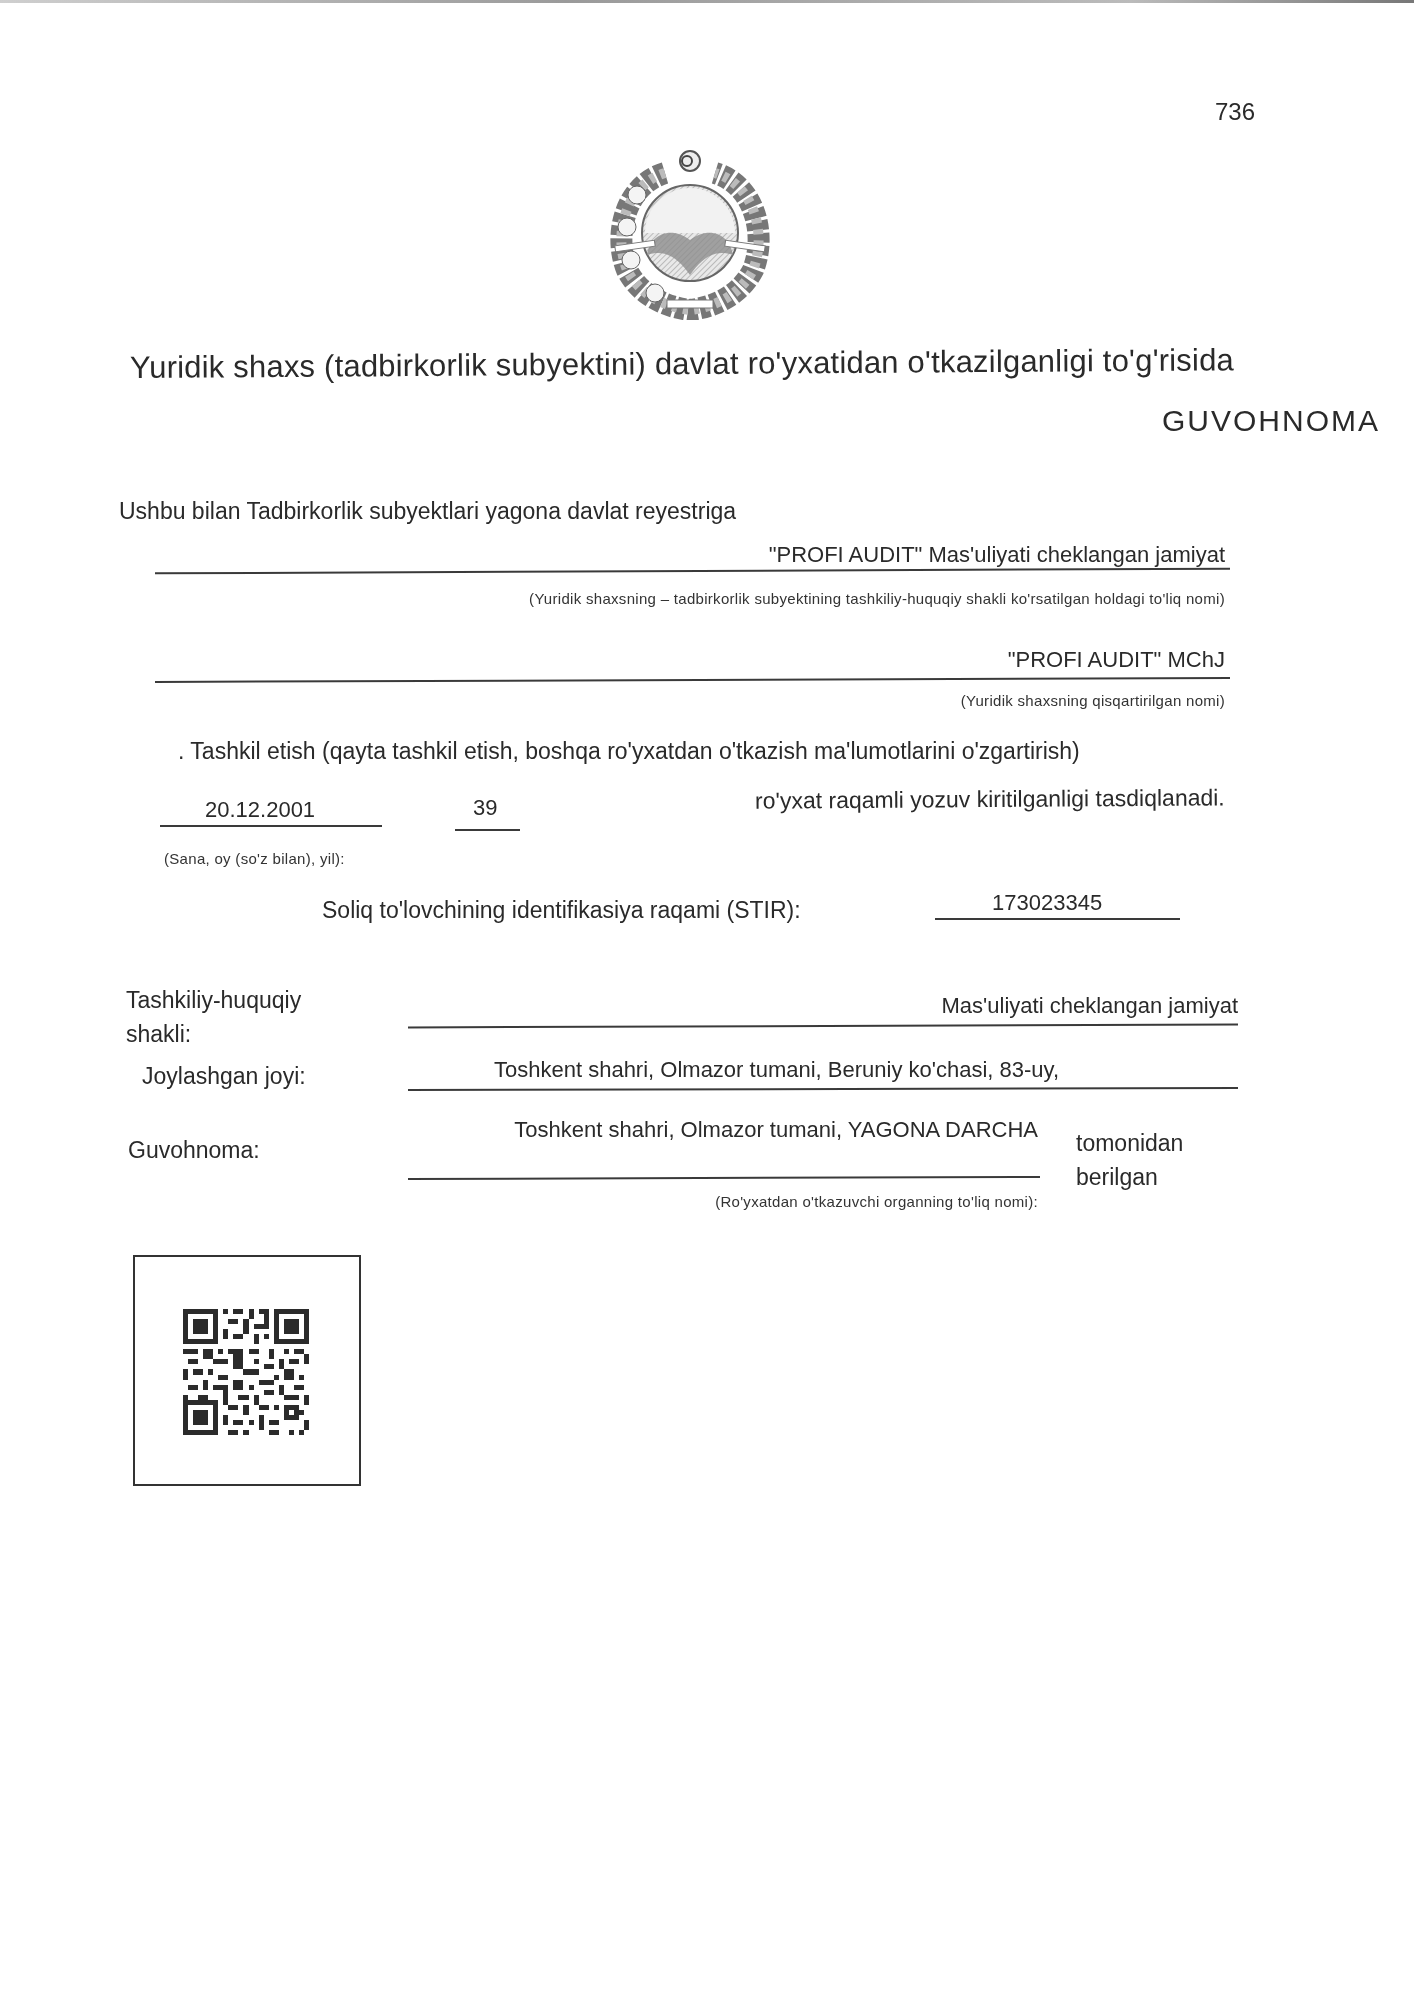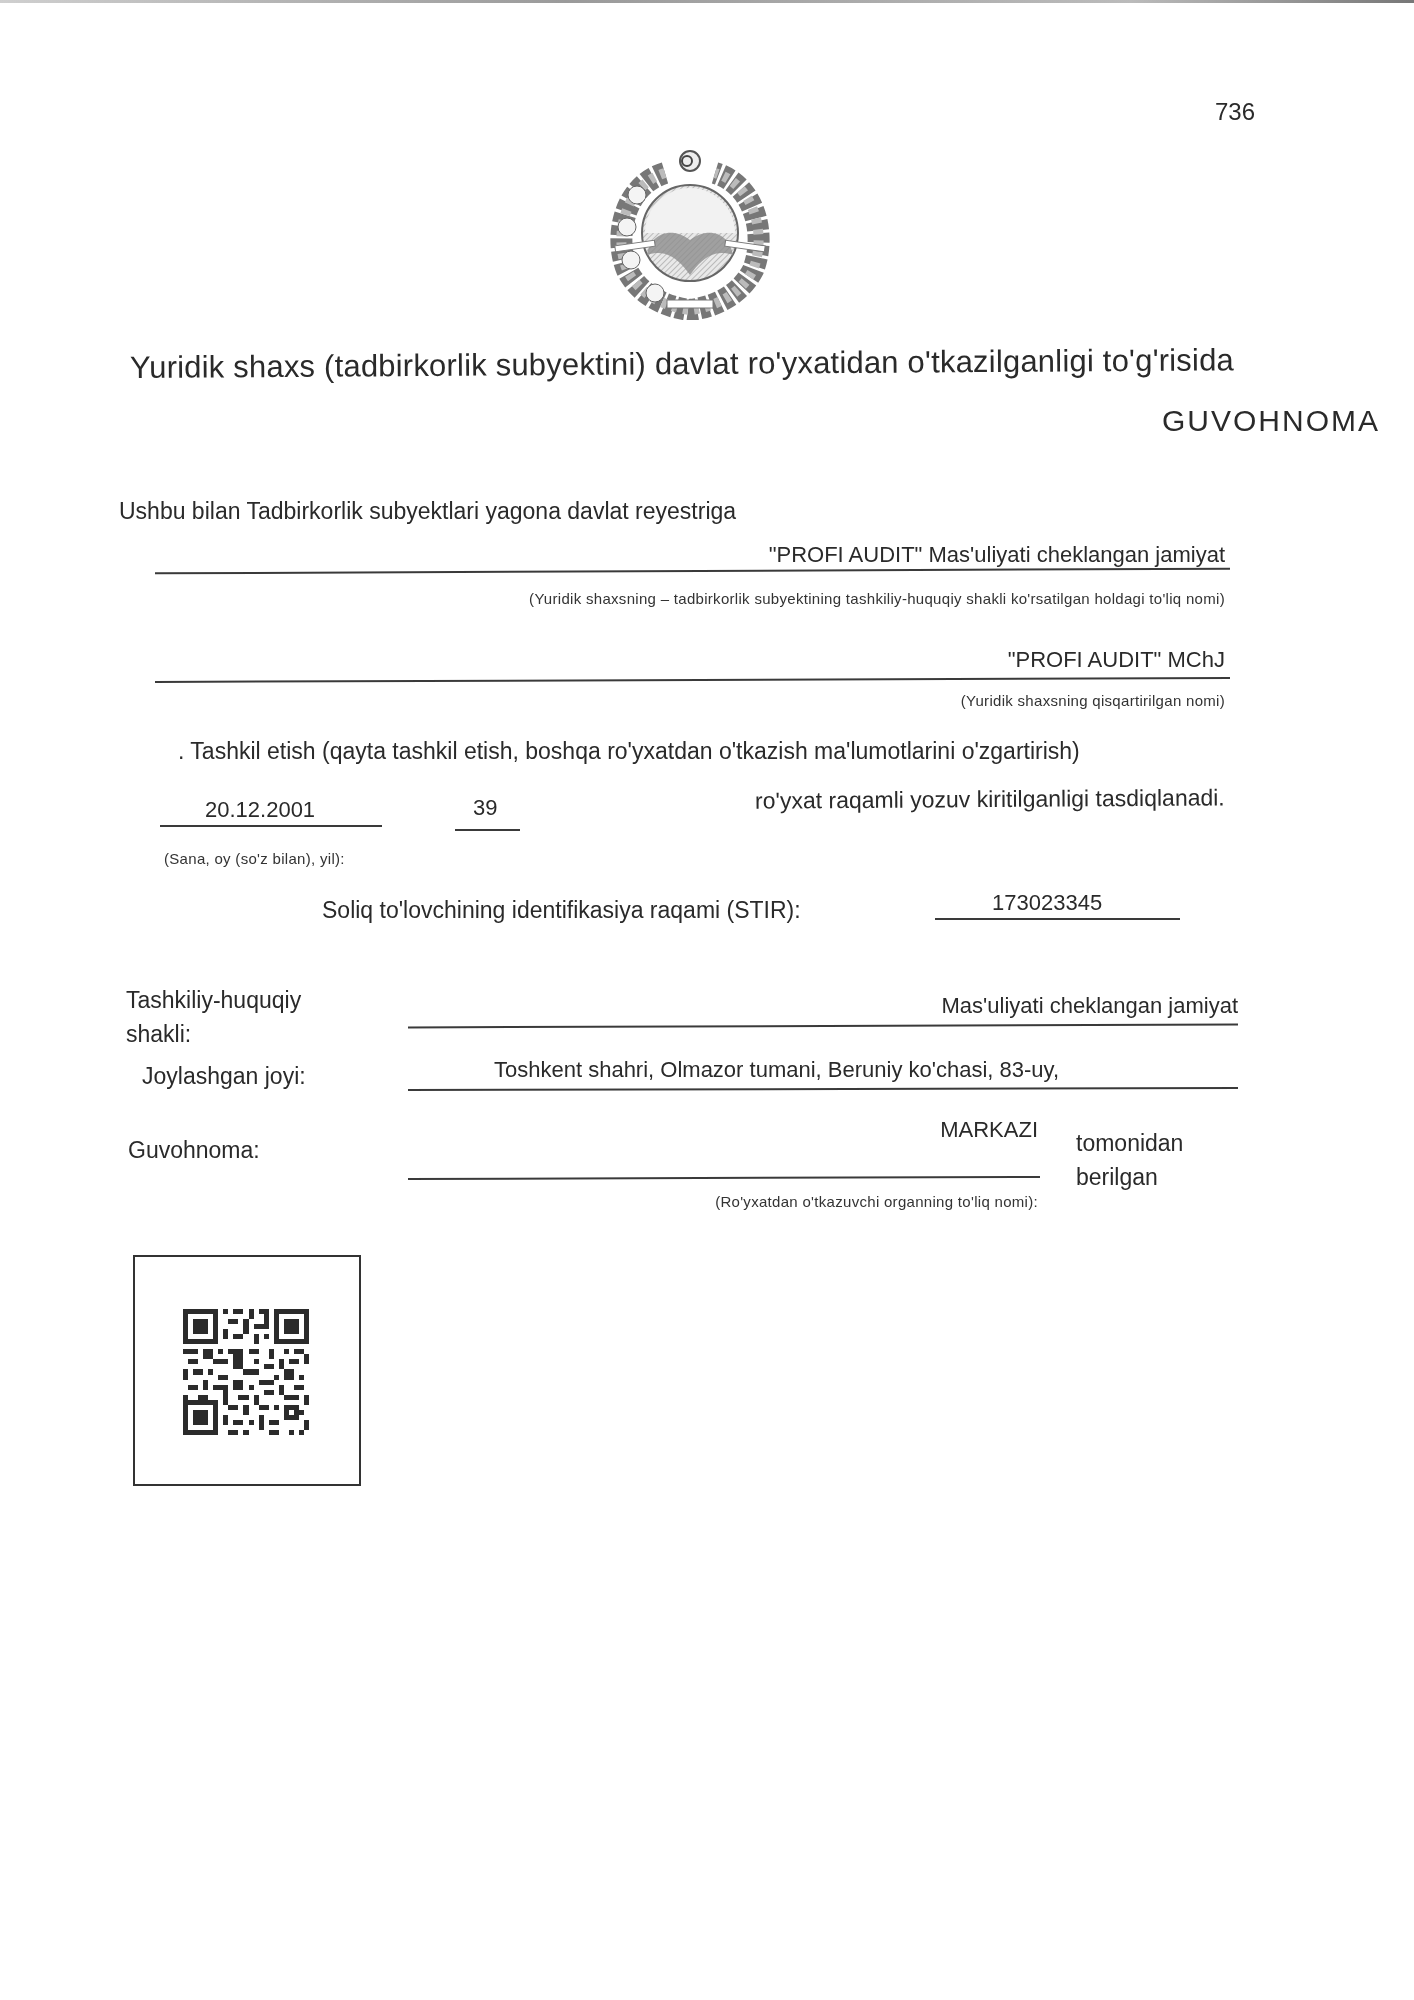--- a/index.html
+++ b/index.html
@@ -87,21 +87,21 @@
 </div>
 <div class="abs t-val center" style="left:408px;width:830px;top:993px;">Mas'uliyati cheklangan jamiyat</div>
 <div class="rule" style="left:408px;top:1025px;width:830px;transform:rotate(-0.2deg);"></div>
 
 <div class="abs t-body" style="left:142px;top:1063px;">Joylashgan joyi:</div>
 <div class="abs t-val" style="left:494px;top:1057px;">Toshkent shahri, Olmazor tumani, Beruniy ko'chasi, 83-uy,</div>
 <div class="rule" style="left:408px;top:1088px;width:830px;transform:rotate(-0.15deg);"></div>
 
 <div class="abs t-body" style="left:128px;top:1137px;">Guvohnoma:</div>
 <div class="abs t-val center" style="left:408px;width:630px;top:1114px;line-height:32px;">
-  <div>MARKAZI</div>
+  <div>Toshkent shahri, Olmazor tumani, YAGONA DARCHA</div>
 </div>
 <div class="rule" style="left:408px;top:1177px;width:632px;transform:rotate(-0.2deg);"></div>
 <div class="abs t-body" style="left:1076px;top:1106px;line-height:34px;margin-top:20px;">
   <div>tomonidan</div>
   <div>berilgan</div>
 </div>
 <div class="abs t-small center" style="left:408px;width:630px;top:1193px;">(Ro'yxatdan o'tkazuvchi organning to'liq nomi):</div>
 
 <div class="qrbox">
   <div style="position:absolute;left:48px;top:50px;">

